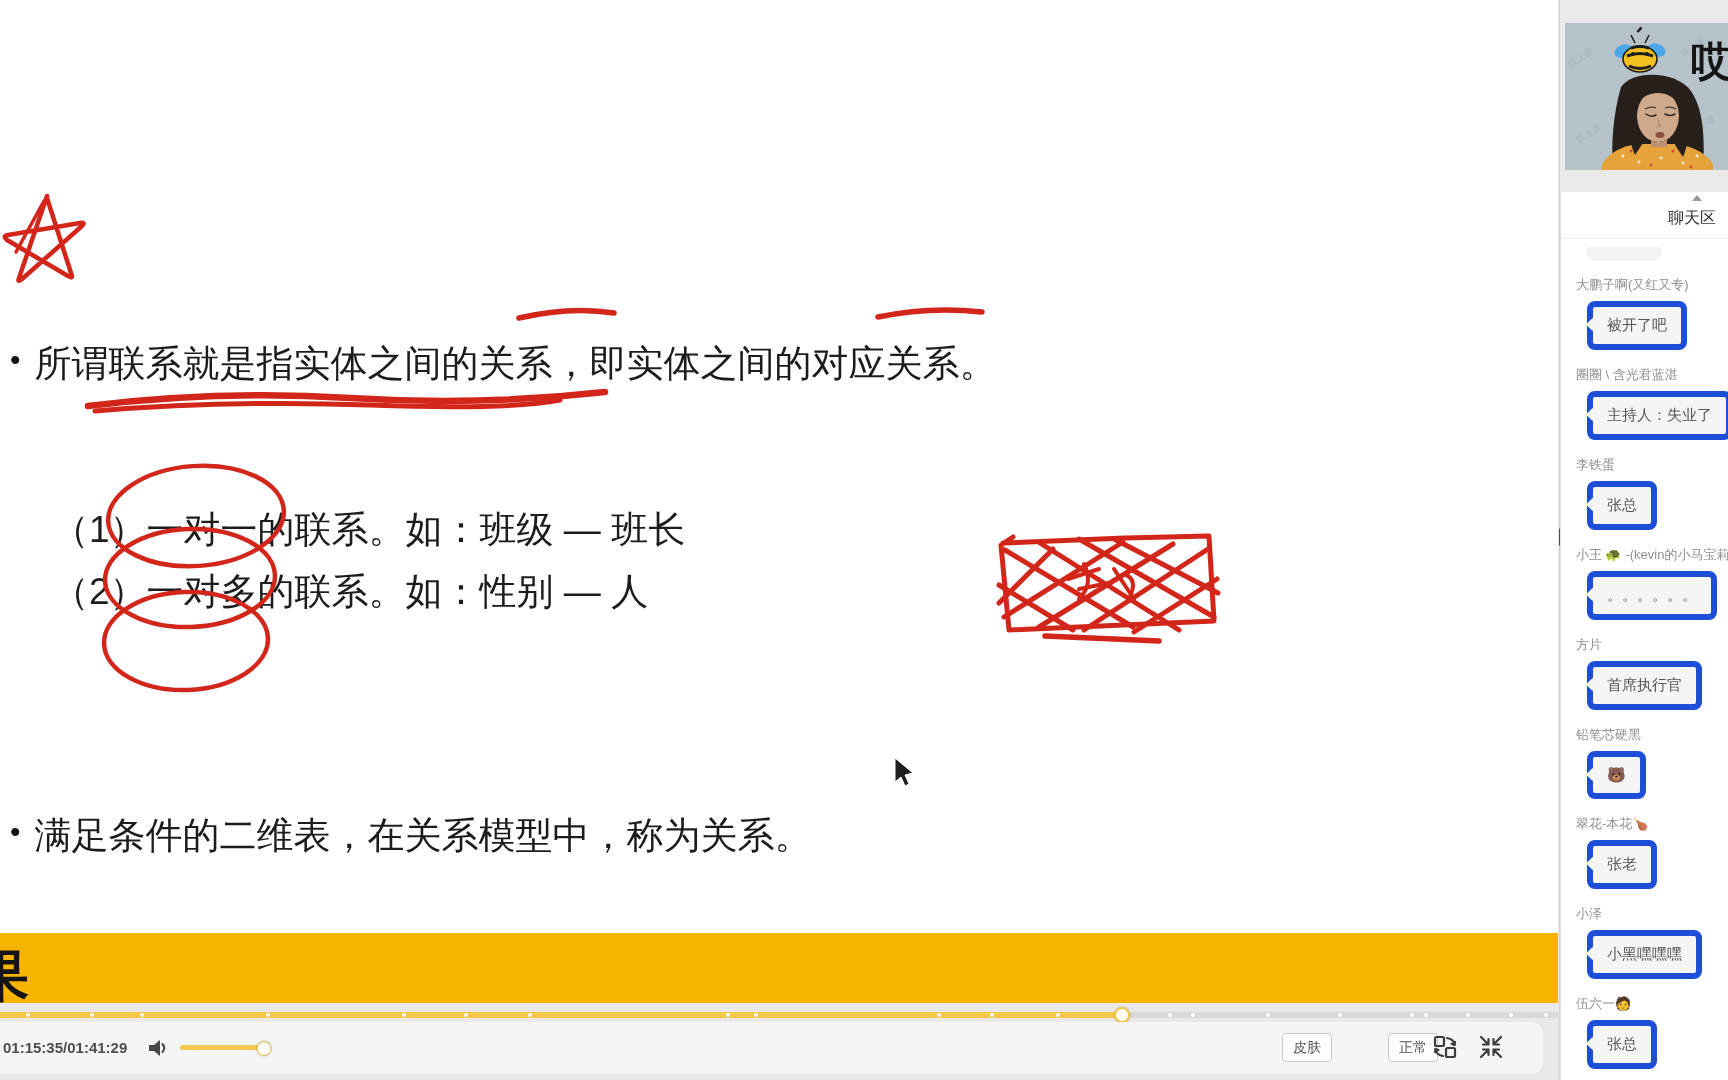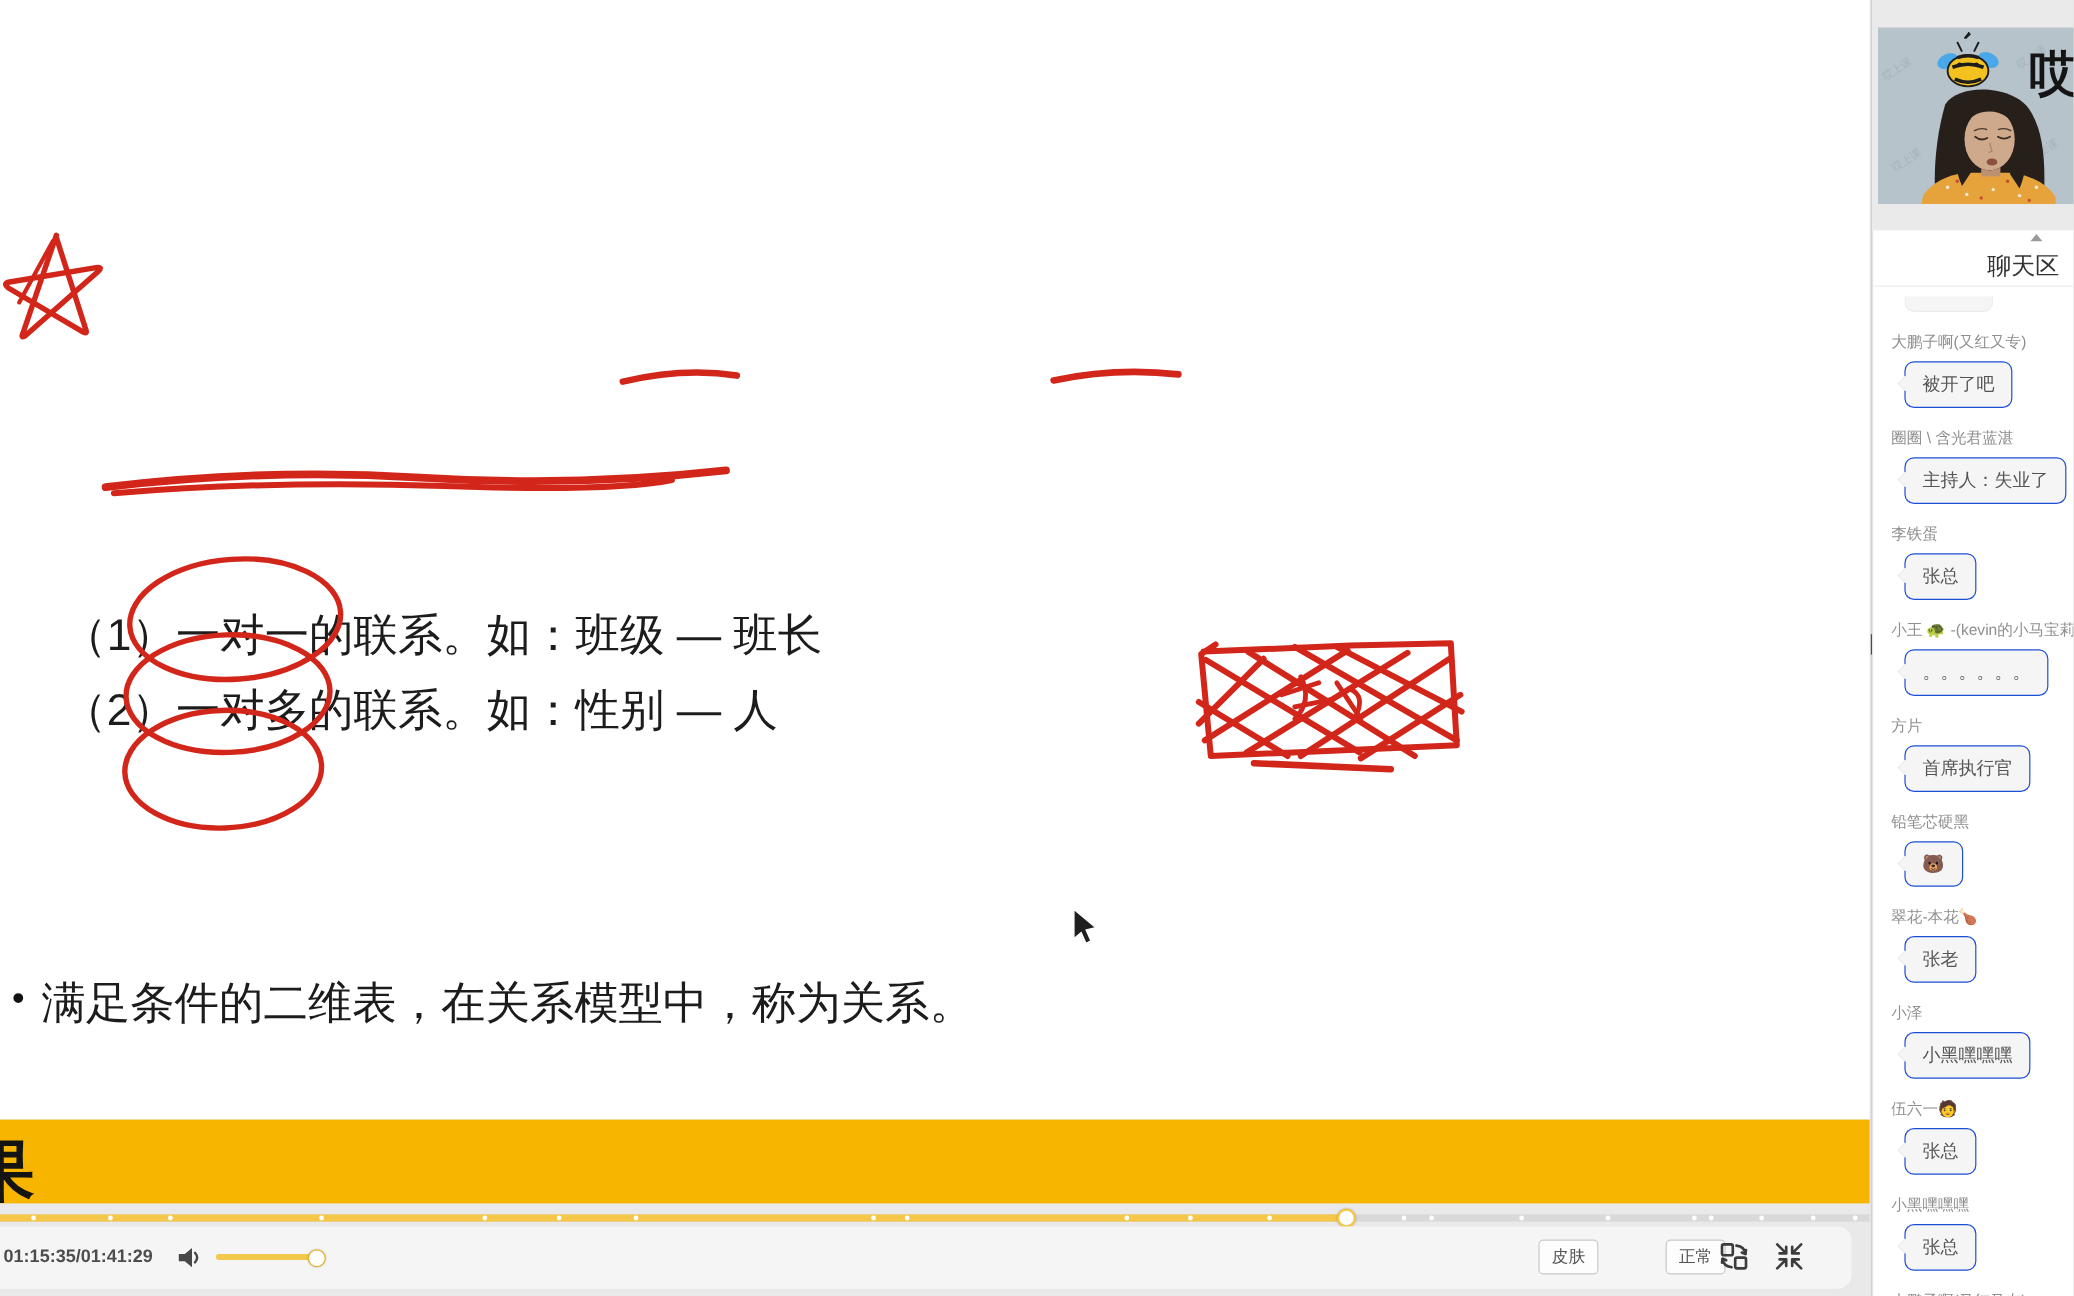--- a/index.html
+++ b/index.html
@@ -35,39 +35,40 @@
   .icon-btn{position:absolute;top:12px;width:26px;height:26px;cursor:pointer;}
   
   .sidebar{position:absolute;left:1559px;top:0;width:169px;height:1080px;background:#eaeaea;border-left:1px solid #d2d2d2;}
   .side-collapse{position:absolute;left:-1px;top:528px;width:0;height:0;
                  border-top:9px solid transparent;border-bottom:9px solid transparent;border-left:9px solid #4a4a4a;cursor:pointer;}
   .webcam{position:absolute;left:5px;top:23px;width:164px;height:147px;background:#b7c3cb;overflow:hidden;}
   .chat{position:absolute;left:0;top:192px;width:169px;height:888px;background:#ffffff;border-left:1px solid #e3e3e3;overflow:hidden;}
   .chat-up{position:absolute;top:3px;left:131px;width:0;height:0;border-left:5px solid transparent;
            border-right:5px solid transparent;border-bottom:6px solid #9a9a9a;cursor:pointer;}
   .chat-head{height:46px;border-bottom:1px solid #ececec;position:relative;}
-  .chat-title{position:absolute;right:14px;top:16px;font-size:20px;color:#333;}
+  .chat-title{position:absolute;right:14px;top:16px;font-size:16px;color:#333;}
   .msgs{position:relative;padding:4px 0 0 0;}
   .msg-name{margin:16px 0 0 15px;font-size:13px;color:#8f8f8f;white-space:nowrap;overflow:hidden;}
   .bubble{position:relative;display:inline-block;margin:7px 0 0 26px;max-width:122px;background:#f5f5f5;
-          border:1px solid #1d4ed8;border-radius:8px;padding:9px 14px;font-size:15px;color:#555;white-space:nowrap;}
+          border:6px solid #1d4ed8;border-radius:8px;padding:9px 14px;font-size:15px;color:#555;white-space:nowrap;}
   .bubble::before{content:"";position:absolute;left:-5px;top:13px;width:8px;height:8px;background:#f5f5f5;
           border-left:1px solid #ececec;border-bottom:1px solid #ececec;transform:rotate(45deg);}
   .partial-bubble{width:72px;height:12px;margin:4px 0 0 26px;background:#f5f5f5;border:1px solid #ececec;
           border-top:none;border-radius:0 0 8px 8px;}
 </style>
 </head>
 <body>
 
 <div class="stage">
 
   <div class="player">
     <div class="slide">
 
 
+      <div class="tline" style="left:10px;top:343px;"><span class="bullet">•</span><span>所谓联系就是指实体之间的关系，即实体之间的对应关系。</span></div>
 
 
       <div class="item-line" style="left:52px;top:505px;"><span>（1）</span><span>一对一</span><span>的联系。如：班级 — 班长</span></div>
 
       <div class="item-line" style="left:52px;top:567px;"><span>（2）</span><span>一对多</span><span>的联系。如：性别 — 人</span></div>
 
 
       <div class="tline" style="left:10px;top:803px;margin-top:12px;"><span class="bullet">•</span><span>满足条件的二维表，在关系模型中，称为关系。</span></div>
 
       <svg class="anno" width="1558" height="933" viewBox="0 0 1558 933">

